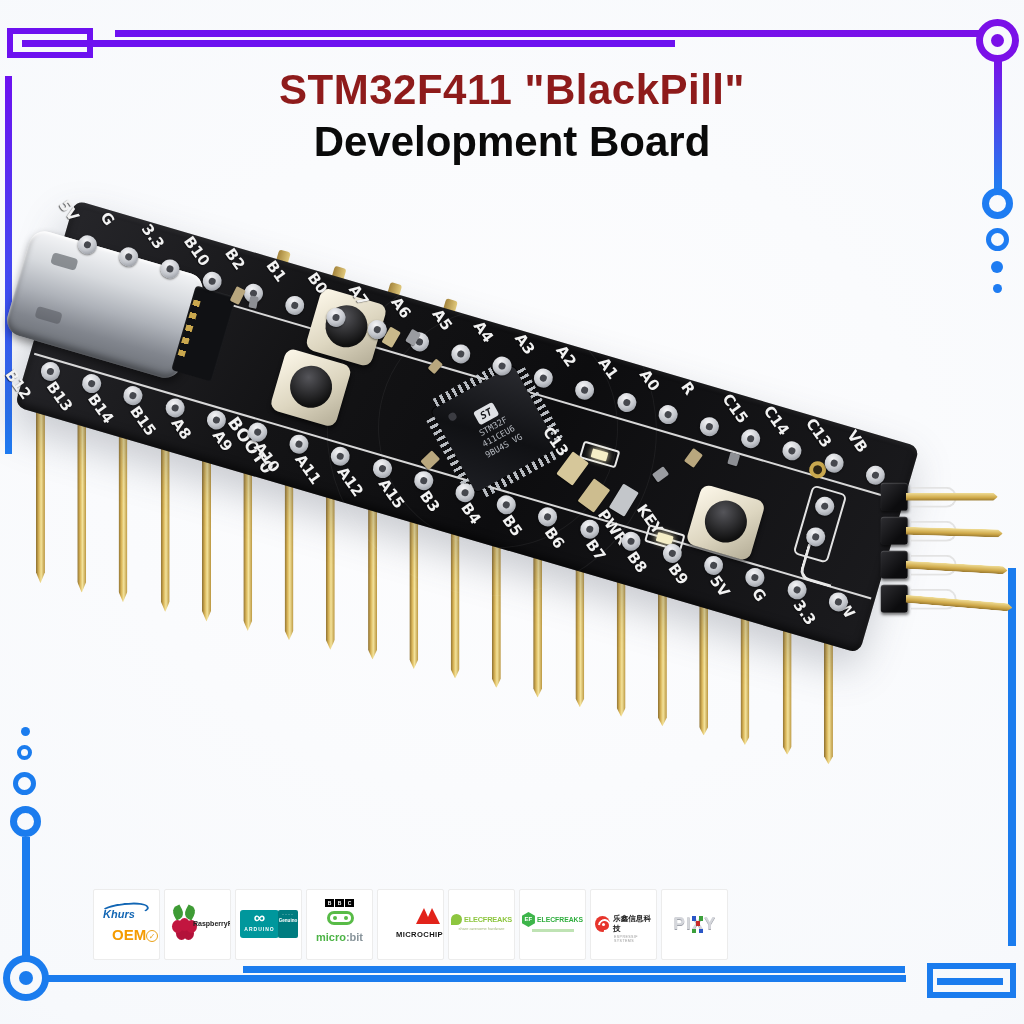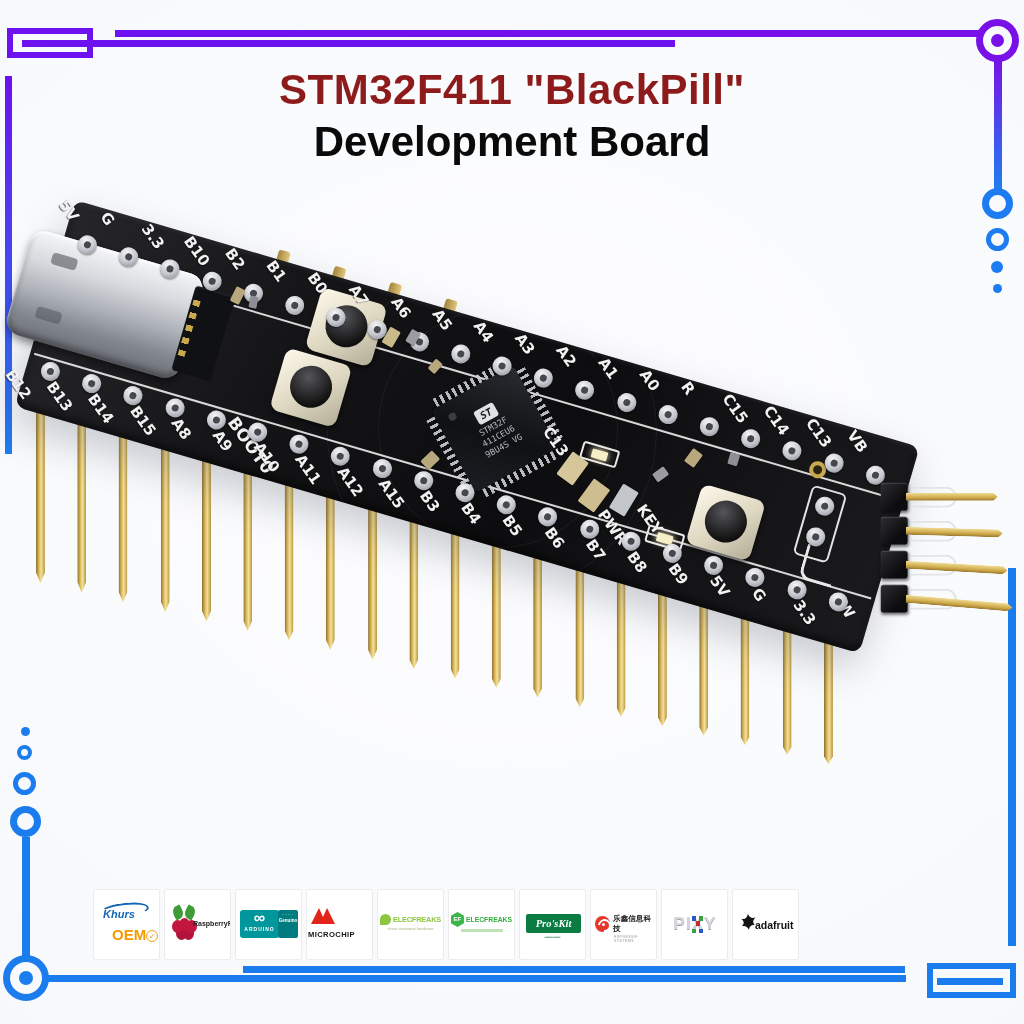--- a/index.html
+++ b/index.html
@@ -105,21 +105,21 @@
   .ar-badge{position:absolute;right:3px;top:20px;width:20px;height:28px;background:#007c80;border-radius:2px;color:#fff;text-align:center}
   .ar-icons{font-size:6px;line-height:8px;letter-spacing:1px}
   .ar-gen{font-size:4.6px;font-weight:bold}
   .mb-bbc{position:absolute;left:0;right:0;top:9px;display:flex;gap:1px;justify-content:center}
   .bbc-b{width:9px;height:8px;background:#000;color:#fff;font-size:5px;line-height:8px;text-align:center;font-weight:bold}
   .mb-face{position:absolute;left:20px;top:21px;width:27px;height:14px;border:3px solid #58bb47;border-radius:9px}
   .mb-face::before,.mb-face::after{content:"";position:absolute;top:2px;width:4px;height:4px;border-radius:50%;background:#58bb47}
   .mb-face::before{left:3px}.mb-face::after{right:3px}
   .mb-text{position:absolute;left:0;right:0;top:41px;text-align:center;font-size:11px;font-weight:bold}
   .mb-a{color:#4db446}.mb-b{color:#87939a}
-  .mc-wrap{position:absolute;left:1px;right:0;top:16px;text-align:left}
+  .mc-wrap{position:absolute;left:1px;right:0;top:16px;text-align:right}
   .mc-text{font-size:7.6px;font-weight:bold;color:#141414;letter-spacing:.4px}
   .ws-wrap{position:absolute;left:0;right:0;top:24px;text-align:center}
   .ws-row{display:flex;align-items:center;justify-content:center;gap:2px}
   .ws-icon{width:11px;height:11px;background:#8dc63f;border-radius:50% 50% 50% 0}
   .ws-text{font-size:7.4px;font-weight:bold;color:#8dc63f;letter-spacing:-.2px}
   .ws-tag{font-size:4px;color:#a4b87c;margin-top:1px}
   .ef-wrap{position:absolute;left:0;right:0;top:22px;text-align:center}
   .ef-row{display:flex;align-items:center;justify-content:center;gap:2px}
   .ef-icon{width:13px;height:15px;background:#3db54a;clip-path:polygon(50% 0,100% 25%,100% 75%,50% 100%,0 75%,0 25%);color:#fff;font-size:6px;font-weight:bold;line-height:15px}
   .ef-text{font-size:6.8px;font-weight:bold;color:#2fae3e}
@@ -389,20 +389,31 @@
       <div class="ar-main">
         <div class="ar-inf">∞</div>
         <div class="ar-name">ARDUINO</div>
       </div>
       <div class="ar-badge">
         <div class="ar-icons">····</div>
         <div class="ar-gen">Genuino</div>
       </div>
     </div>
     <div class="card">
+      <div class="mb-bbc">
+        <span class="bbc-b">B</span>
+        <span class="bbc-b">B</span>
+        <span class="bbc-b">C</span>
+      </div>
+      <div class="mb-face"></div>
+      <div class="mb-text">
+        <span class="mb-a">micro</span><span class="mb-b">:bit</span>
+      </div>
+    </div>
+    <div class="card">
       <div class="mc-wrap">
         <svg width="30" height="20" viewBox="0 0 30 20">
           <path d="M3 18 L11 2 L15 11 L19 2 L27 18 Z" fill="#e2231a"></path>
         </svg>
         <div class="mc-text">MICROCHIP</div>
       </div>
     </div>
     <div class="card">
       <div class="ws-wrap">
         <div class="ws-row">
@@ -413,24 +424,20 @@
       </div>
     </div>
     <div class="card">
       <div class="ef-wrap">
         <div class="ef-row">
           <div class="ef-icon">EF</div>
           <span class="ef-text">ELECFREAKS</span>
         </div>
         <div class="ef-tag"></div>
       </div>
-    </div>
-    <div class="card">
-      <div class="pk-box">Pro'sKit</div>
-      <div class="pk-tag">▪▪▪▪▪▪▪▪▪▪▪▪▪▪</div>
     </div>
     <div class="card">
       <div class="es-wrap">
         <div class="es-row">
           <div class="es-icon"></div>
           <span class="es-text">乐鑫信息科技</span>
         </div>
         <div class="es-sub">ESPRESSIF SYSTEMS</div>
       </div>
     </div>
@@ -442,20 +449,14 @@
           <span>X</span>
           <span class="px-sq" style="left:0;top:2px;background:#2a56c6"></span>
           <span class="px-sq" style="right:0;top:2px;background:#3ba03b"></span>
           <span class="px-sq" style="left:4px;top:7px;background:#c62a2a"></span>
           <span class="px-sq" style="left:0;bottom:1px;background:#3ba03b"></span>
           <span class="px-sq" style="right:0;bottom:1px;background:#2a56c6"></span>
         </span>
         <span>Y</span>
       </div>
     </div>
-    <div class="card">
-      <svg class="af-star" width="18" height="18" viewBox="0 0 20 20">
-        <path d="M10 0 C11.6 4 14.2 5 18.4 4 C15.2 7 15.2 9.2 17.4 12.4 C13.6 11.8 12 13.4 10.9 17.6 C9.3 13.8 7.2 12.8 3.4 13.4 C6.2 10.2 5.8 8 2.4 5.2 C6.8 6.4 8.4 4.6 10 0 Z" fill="#141414"></path>
-      </svg>
-      <span class="af-text">adafruit</span>
-    </div>
   </div>
 </div>
 
 </body></html>

